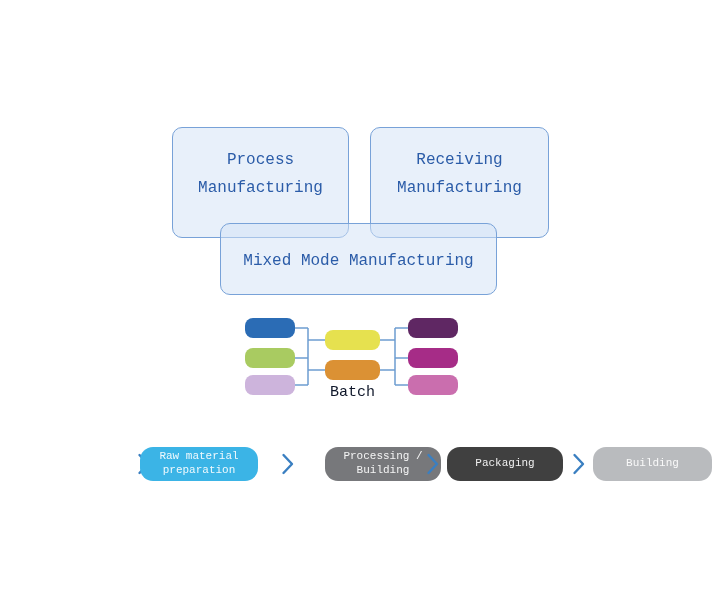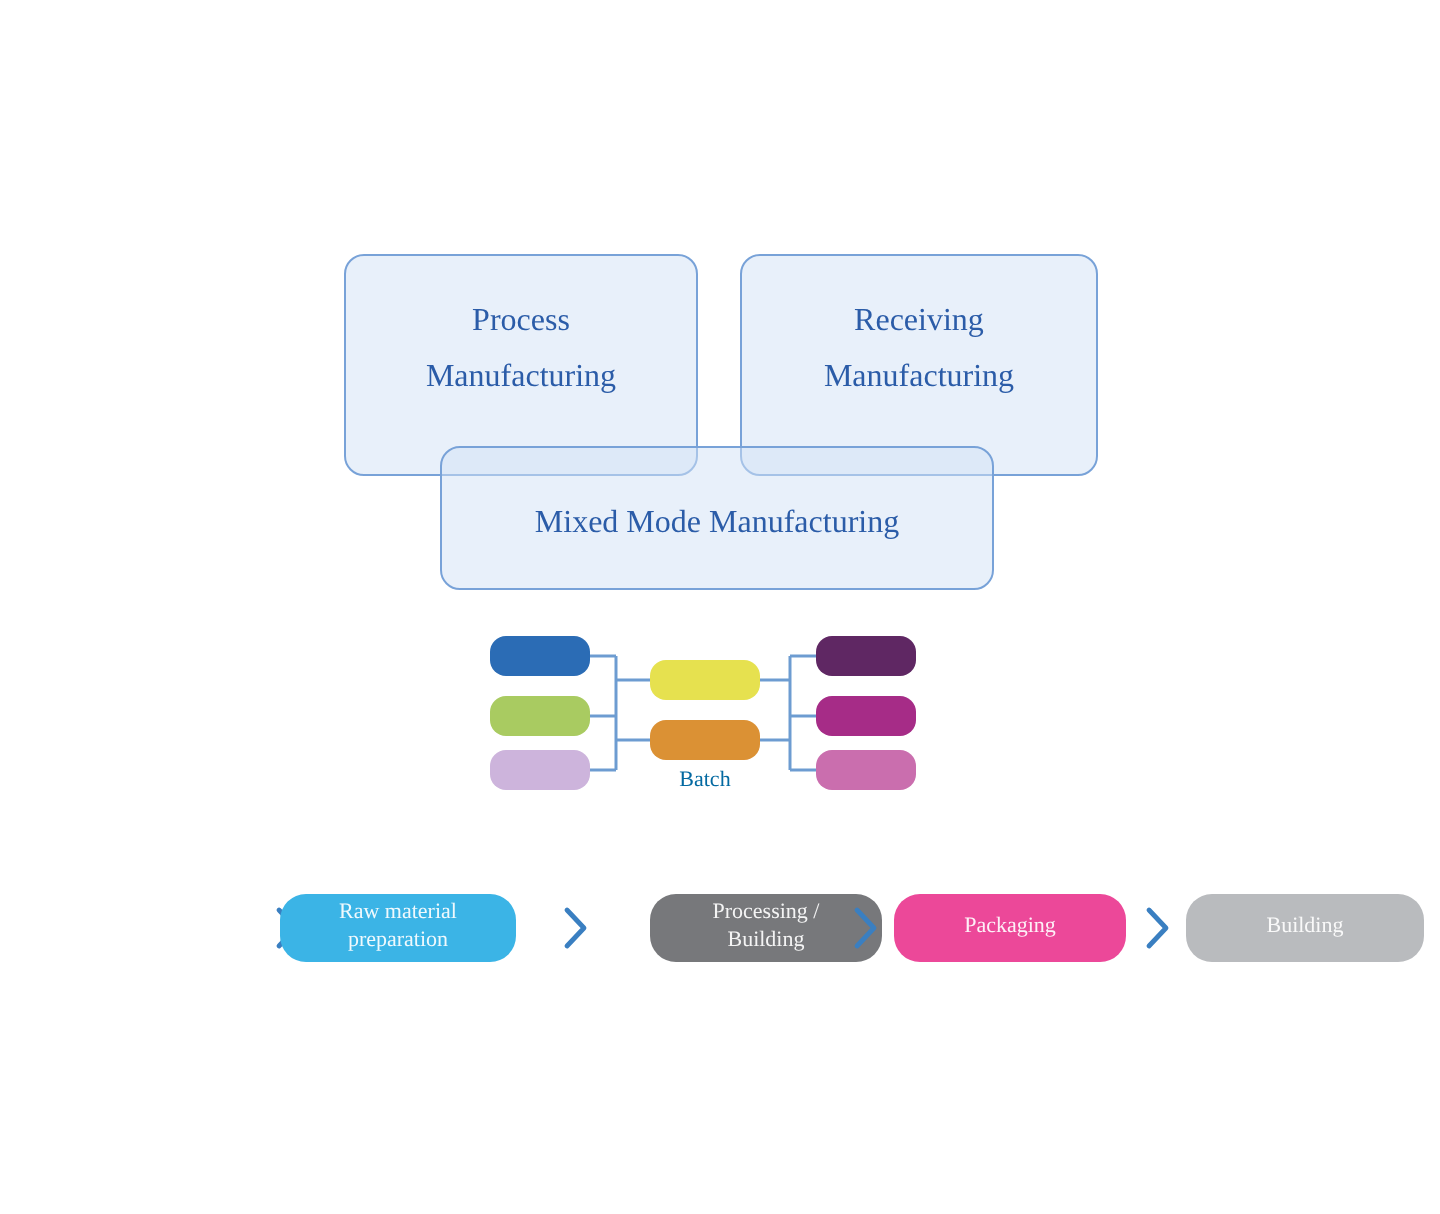--- a/index.html
+++ b/index.html
@@ -1,21 +1,21 @@
 <!DOCTYPE html>
 <html><head>
 <meta charset="utf-8">
 <style>
   html, body { margin: 0; padding: 0; background: #ffffff; }
   .canvas {
     position: relative;
     width: 720px;
     height: 523px;
     background: #ffffff;
-    font-family: Liberation Serif, serif;
+    font-family: Liberation Mono, monospace;
     overflow: hidden;
   }
 
   
   .venn-box {
     position: absolute;
     background: rgba(209,225,245,0.5);
     border: 1.5px solid #78A2D8;
     border-radius: 10px;
     display: flex;
@@ -41,21 +41,21 @@
   .cluster svg { position: absolute; left: 0; top: 0; }
   .node { position: absolute; border-radius: 8px; }
   .node-l { left: 5px;   width: 50px; height: 20px; }
   .node-m { left: 85px;  width: 55px; height: 20px; }
   .node-r { left: 168px; width: 50px; height: 20px; }
   .n-l1 { top: 8px; }  .n-l2 { top: 38px; } .n-l3 { top: 65px; }
   .n-m1 { top: 20px; } .n-m2 { top: 50px; }
   .n-r1 { top: 8px; }  .n-r2 { top: 38px; } .n-r3 { top: 65px; }
   .batch-label {
     position: absolute; left: 80px; top: 74px; width: 65px;
-    text-align: center; color: #0369a1; font-size: 11px;
+    text-align: center; color: #0f172a; font-size: 15px;
   }
 
   
   .flow-step {
     position: absolute;
     top: 447px;
     height: 34px;
     border-radius: 13px;
     display: flex;
     align-items: center;
@@ -136,21 +136,21 @@
   <svg class="flow-chevron chev-2" viewBox="0 0 14 24">
     <polyline points="2.5,3 11,12 2.5,21" fill="none" stroke-width="2.4" stroke-linecap="round" stroke-linejoin="round" stroke="#3A7FC1"></polyline>
   </svg>
   <div class="flow-step step-3" style="background-color: rgb(119, 120, 123); margin-left: 23px;">
     <span class="flow-label">Processing /
 Building</span>
   </div>
   <svg class="flow-chevron chev-3" viewBox="0 0 14 24">
     <polyline points="2.5,3 11,12 2.5,21" fill="none" stroke-width="2.4" stroke-linecap="round" stroke-linejoin="round" stroke="#3A7FC1"></polyline>
   </svg>
-  <div class="flow-step step-4" style="background-color: #ec4899;">
+  <div class="flow-step step-4" style="background-color: #404040;">
     <span class="flow-label">Packaging</span>
   </div>
   <svg class="flow-chevron chev-4" viewBox="0 0 14 24">
     <polyline points="2.5,3 11,12 2.5,21" fill="none" stroke-width="2.4" stroke-linecap="round" stroke-linejoin="round" stroke="#3A7FC1"></polyline>
   </svg>
   <div class="flow-step step-5" style="background-color: rgb(185, 187, 190);">
     <span class="flow-label">Building</span>
   </div>
 
 </div>

